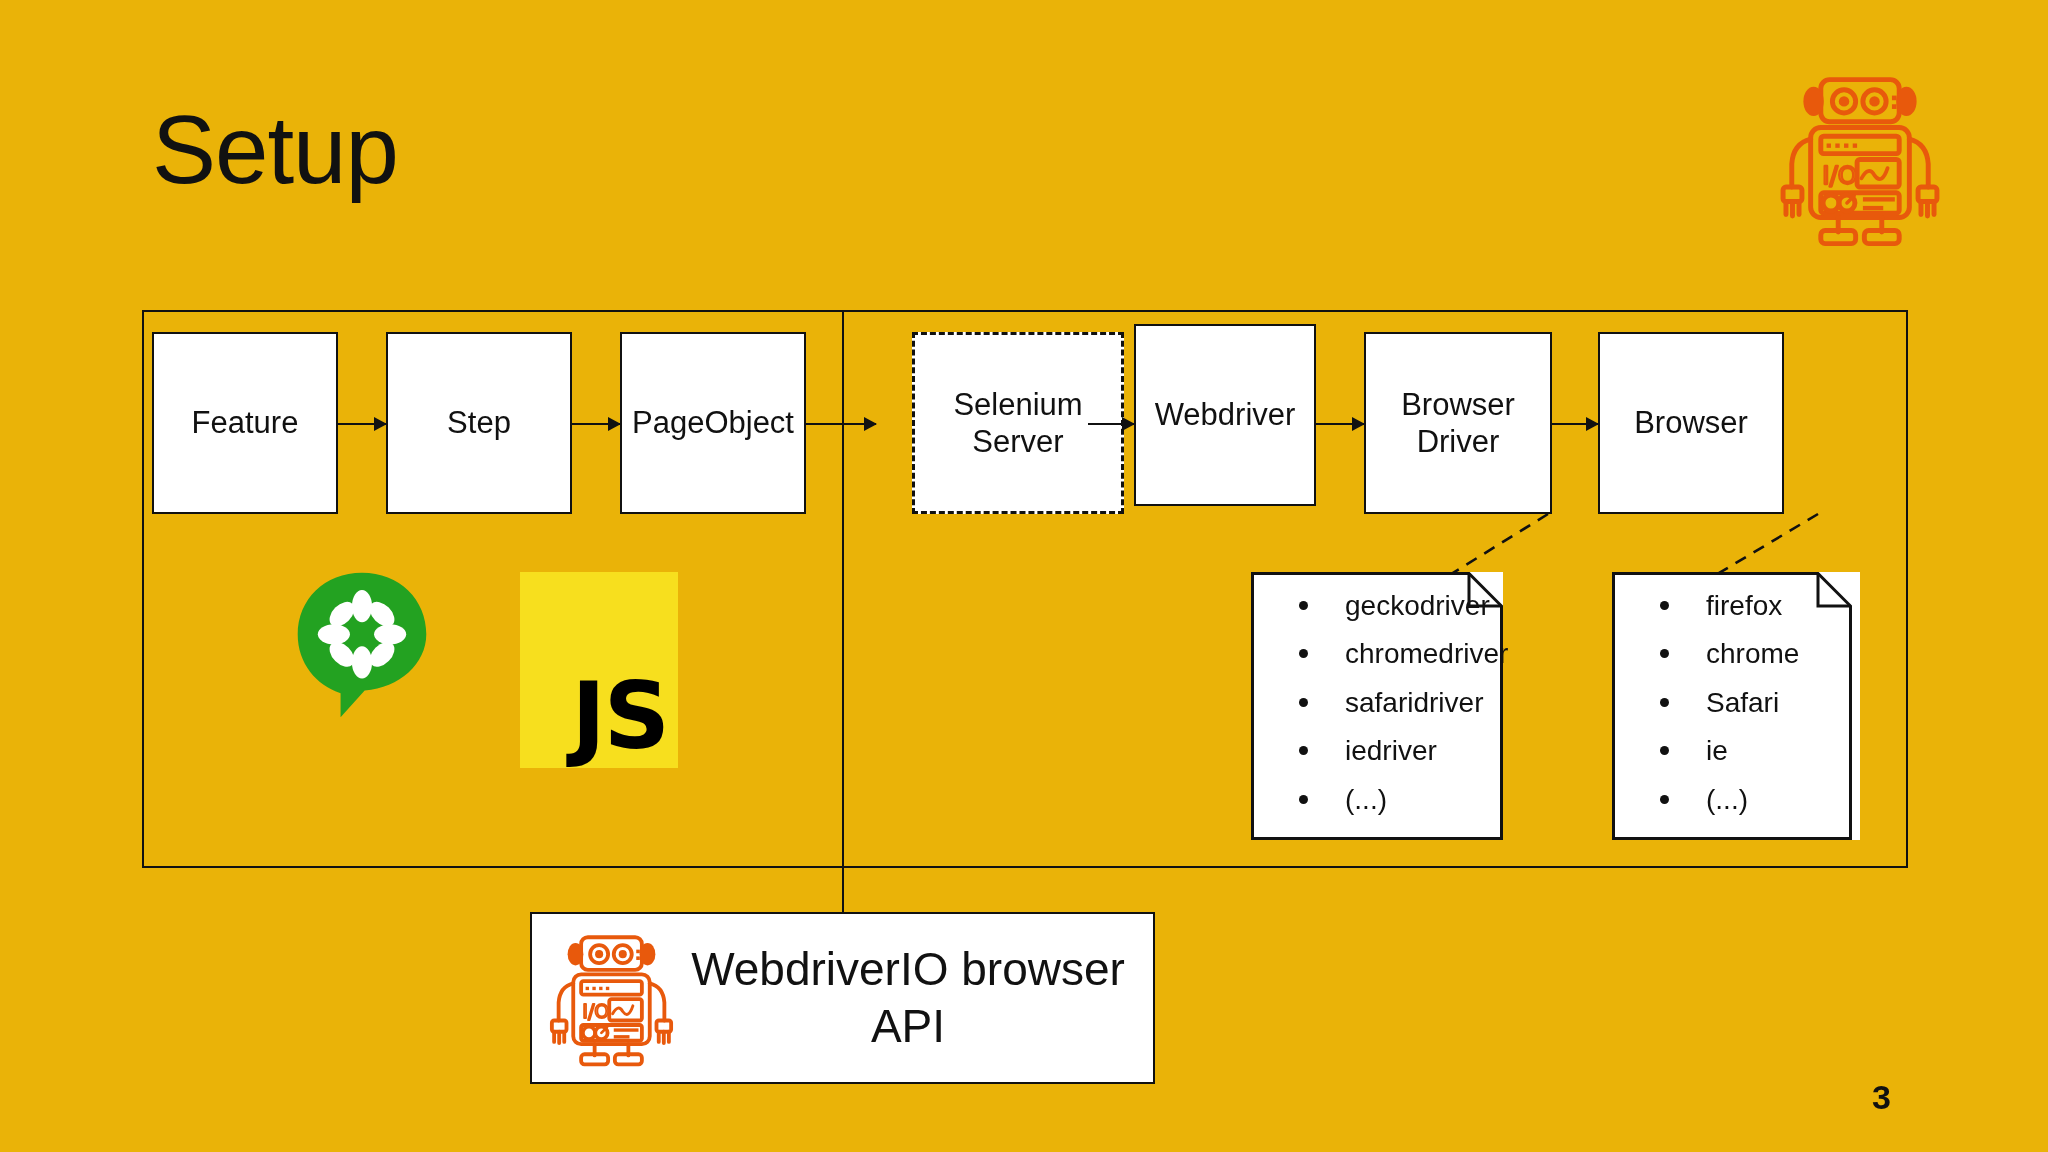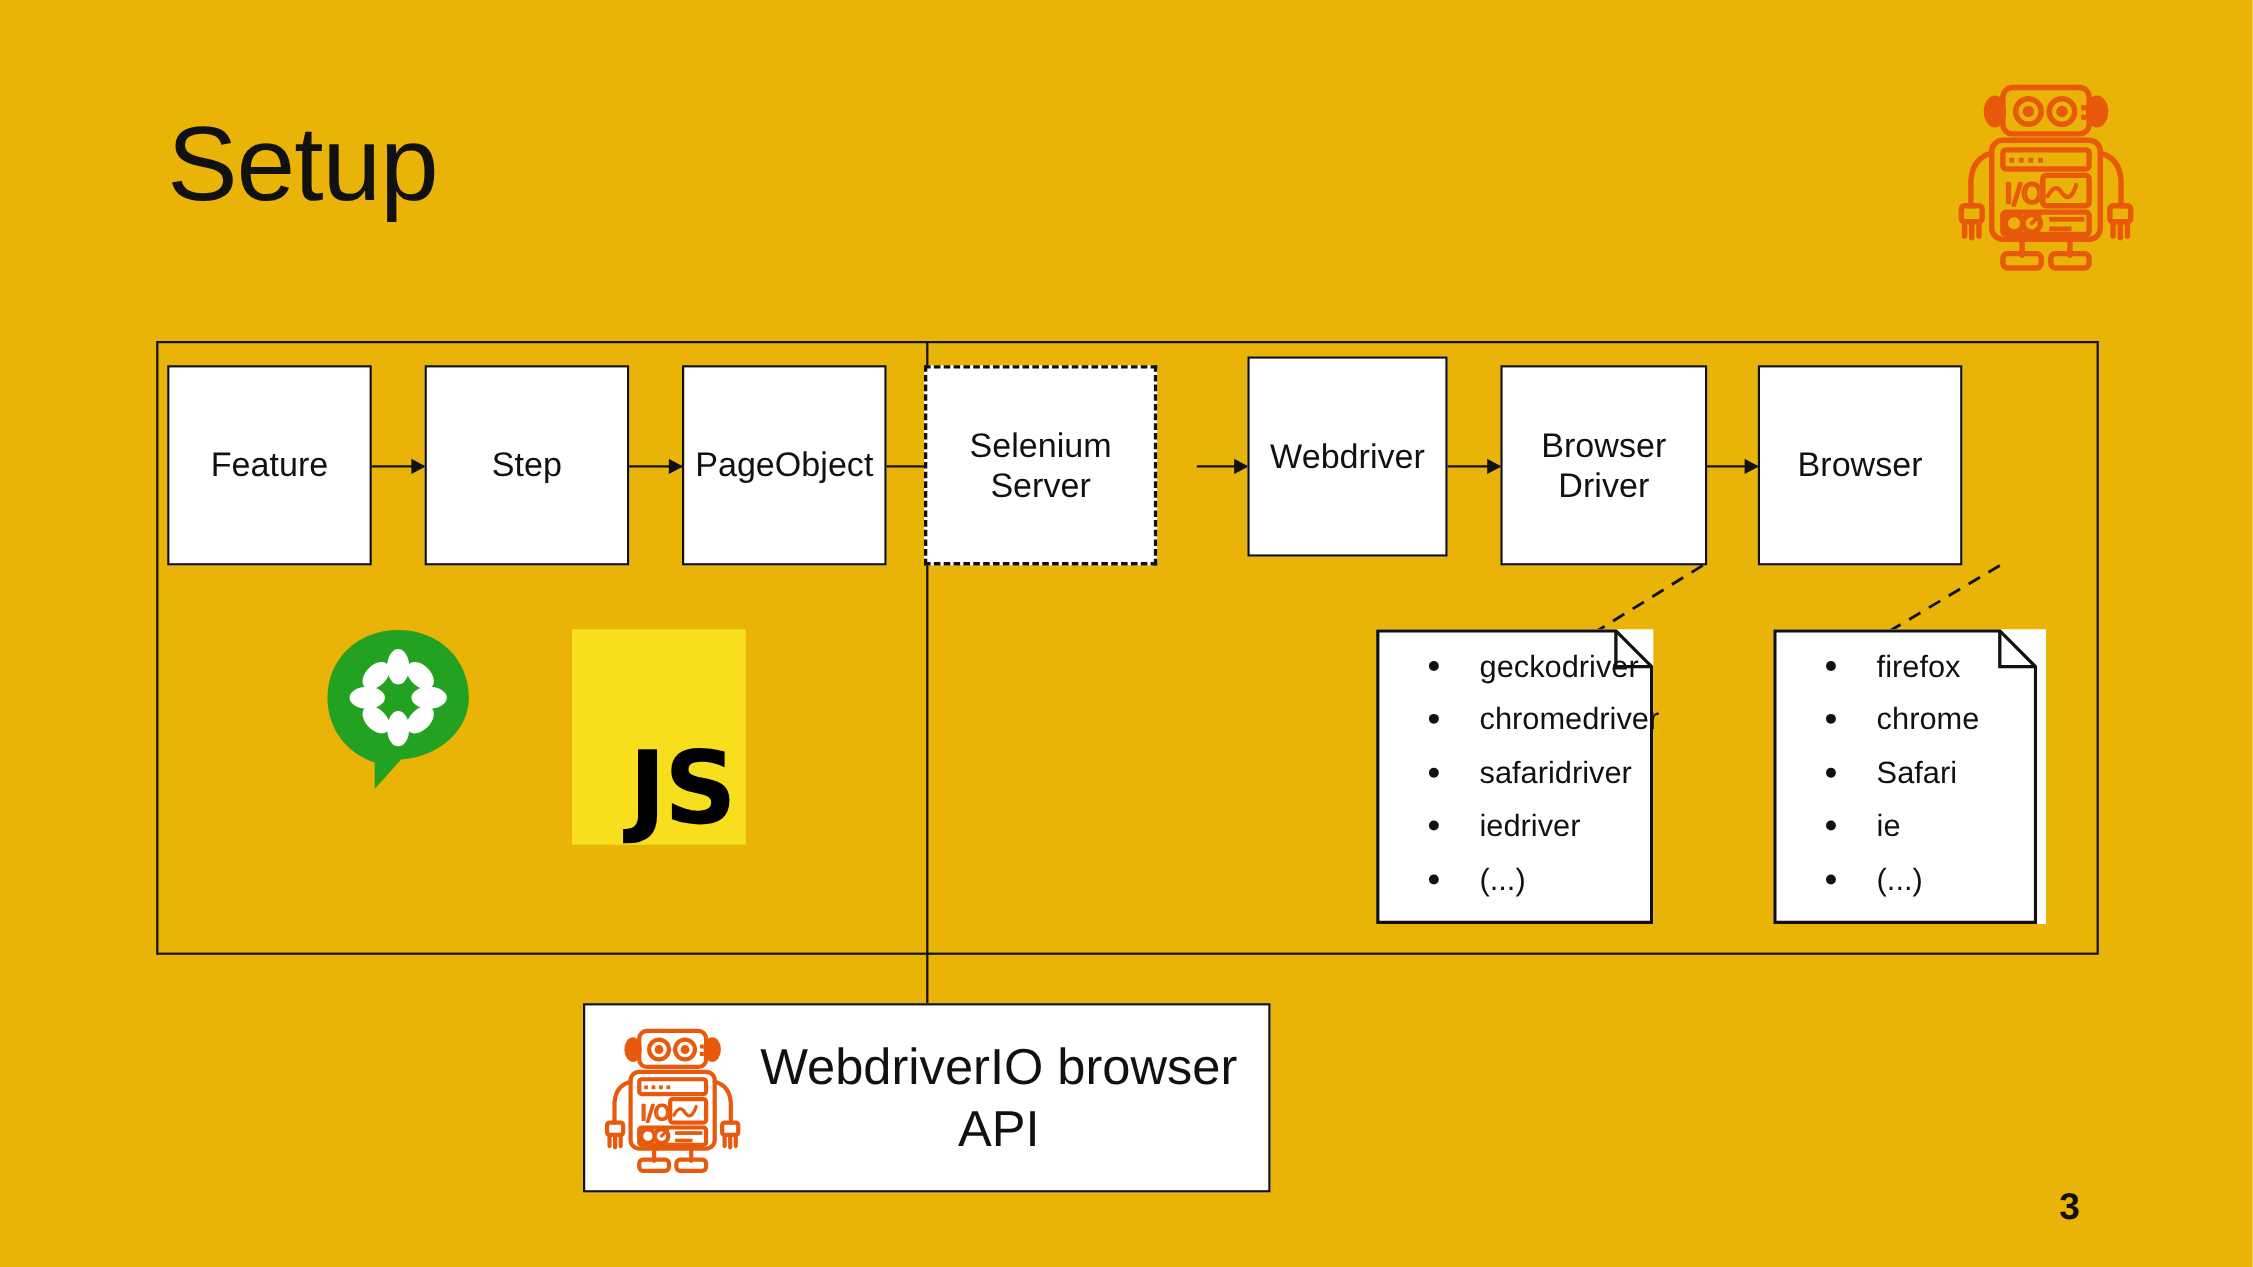--- a/index.html
+++ b/index.html
@@ -280,21 +280,21 @@
 
   <div class="arrow" style="left:572px; width:48px;"></div>
 
   <div class="node" style="left:620px; top:332px; width:186px; height:182px; flex-direction:row;">
     <span>Page</span>
     <span>Object</span>
   </div>
 
   <div class="arrow" style="left:806px; width:70px;"></div>
 
-  <div class="node dashed" style="left:840px; top:332px; width:212px; height:182px; flex-direction:column;">
+  <div class="node dashed" style="left:912px; top:332px; width:212px; height:182px; flex-direction:column;">
     <span>Selenium</span>
     <span>Server</span>
   </div>
 
   <div class="arrow" style="left:1088px; width:46px;"></div>
 
   <div class="node" style="left:1134px; top:324px; width:182px; height:182px;">
     <span>Webdriver</span>
   </div>
 

